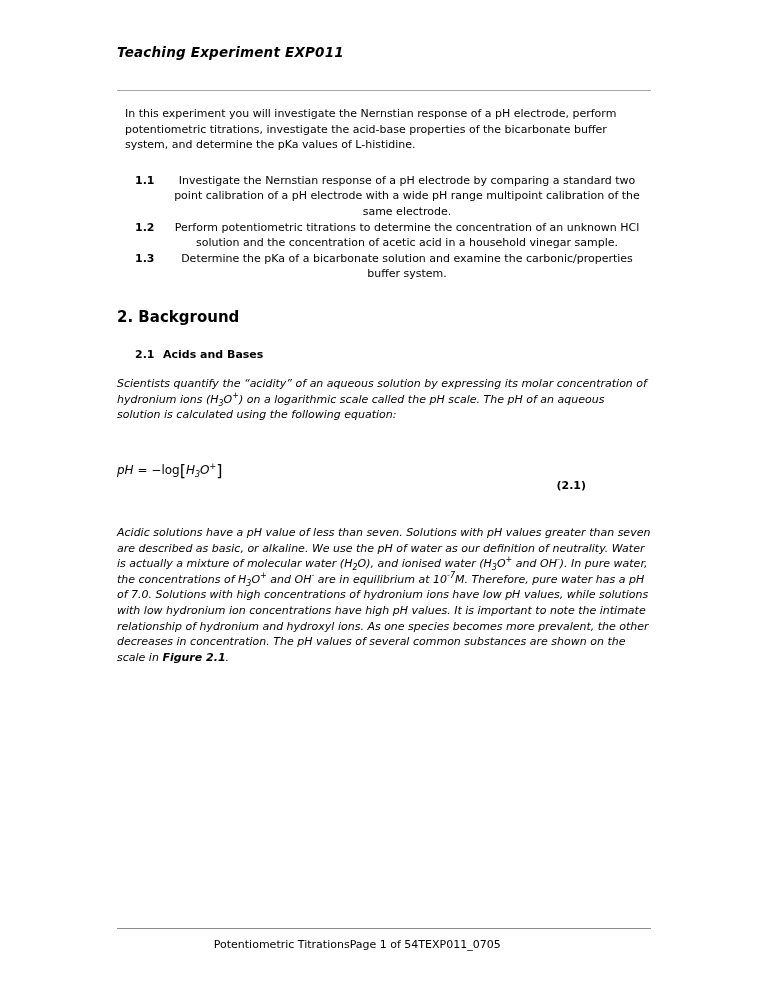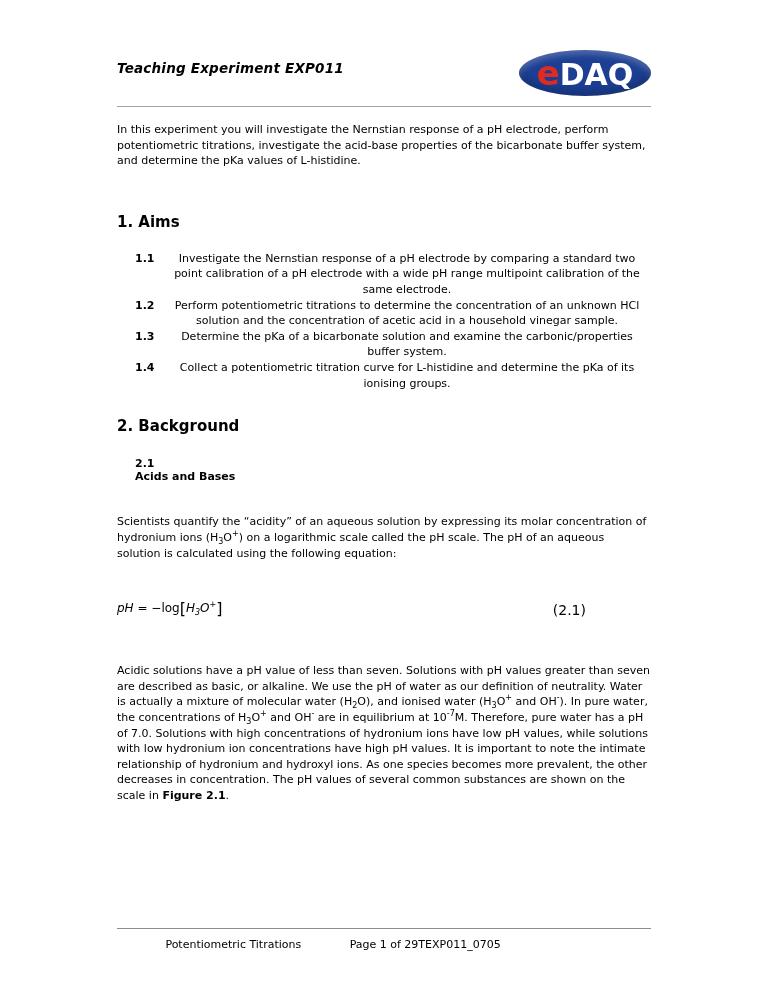--- a/index.html
+++ b/index.html
@@ -13,21 +13,21 @@
   }
   .content {
     position: absolute;
     left: 117px;
     right: 117px;
     top: 0;
   }
 
   
   .header {
-    margin-top: 50px;
+    margin-top: 34px;
     display: flex;
     justify-content: space-between;
     align-items: flex-start;
     height: 50px;
   }
   .header-title {
     font-size: 13.5px;
     font-weight: bold;
     font-style: italic;
     padding-top: 10px;
@@ -60,21 +60,21 @@
 
   
   .doc-title {
     margin: 36px 0 0 0;
     font-size: 19px;
     line-height: 1.25;
     font-weight: bold;
     max-width: 470px;
   }
   .intro {
-    margin: 15px 0 0 0;
+    margin: 15px 0 0 8px;
     font-size: 11px;
     line-height: 1.42;
   }
 
   
   .section-heading {
     margin: 44px 0 0 0;
     font-size: 15px;
     font-weight: bold;
   }
@@ -87,105 +87,98 @@
   }
   .aim-num { width: 28px; flex-shrink: 0; font-weight: bold; }
   .aim-text { flex: 1; text-align: center; }
 
   .subsection-heading {
     display: flex;
     padding-left: 18px;
     margin-top: 22px;
     font-size: 11px;
     font-weight: bold;
-    flex-direction: column;
   }
   .subsection-num { width: 28px; flex-shrink: 0; }
 
   .para {
-    margin: 31px 0 0 0;
+    margin: 15px 0 0 0;
     font-size: 11px;
     line-height: 1.42;
+    font-style: italic;
   }
   .para sub, .eq sub { font-size: 8px; line-height: 0; }
   .para sup, .eq sup { font-size: 8px; line-height: 0; }
 
   
   .equation-row {
     position: relative;
     margin-top: 38px;
     height: 22px;
     text-align: left;
     font-size: 12px;
   }
   .eq { font-style: italic; }
   .eq .rm { font-style: normal; }
   .eq .br { font-style: normal; font-size: 16px; vertical-align: -2px; font-weight: 400; }
   .eq-number {
     position: absolute;
     right: 65px;
-    top: 3px;
+    top: 18px;
     font-style: normal;
-    font-size: 14px;
+    font-size: 11px;
+    font-weight: bold;
   }
   .para2 { margin-top: 42px; }
 
   
   .footer {
     position: absolute;
     left: 117px;
     right: 117px;
     top: 928px;
     border-top: 1px solid #8c8c8c;
     padding-top: 9px;
     display: grid;
     grid-template-columns: 1fr auto 1fr;
     font-size: 11px;
   }
-  .footer-left { text-align: center; }
+  .footer-left { text-align: right; }
   .footer-center { text-align: center; }
   .footer-right { text-align: left; }
 </style>
 </head>
 <body>
 
 <div class="page">
   <div class="content">
 
     <div class="header">
       <div class="header-title">Teaching Experiment EXP011</div>
-      <div class="logo">
-        <span class="logo-text"><span class="logo-e">e</span><span class="logo-daq">DAQ</span></span>
-      </div>
     </div>
 
     <hr class="top-rule">
 
 
     <p class="intro">In this experiment you will investigate the Nernstian response of a pH electrode, perform potentiometric titrations, investigate the acid-base properties of the bicarbonate buffer system, and determine the pKa values of L-histidine.</p>
 
-    <h2 class="section-heading">1. Aims</h2>
 
     <div class="aims">
       <div class="aim">
         <span class="aim-num">1.1</span>
         <span class="aim-text">Investigate the Nernstian response of a pH electrode by comparing a standard two point calibration of a pH electrode with a wide pH range multipoint calibration of the same electrode.</span>
       </div>
       <div class="aim">
         <span class="aim-num">1.2</span>
         <span class="aim-text">Perform potentiometric titrations to determine the concentration of an unknown HCl solution and the concentration of acetic acid in a household vinegar sample.</span>
       </div>
       <div class="aim">
         <span class="aim-num">1.3</span>
         <span class="aim-text">Determine the pKa of a bicarbonate solution and examine the carbonic/properties buffer system.</span>
       </div>
-      <div class="aim">
-        <span class="aim-num">1.4</span>
-        <span class="aim-text">Collect a potentiometric titration curve for L-histidine and determine the pKa of its ionising groups.</span>
-      </div>
     </div>
 
     <h2 class="section-heading" style="margin-top:26px;">2. Background</h2>
 
     <div class="subsection-heading">
       <span class="subsection-num">2.1</span>
       <span>Acids and Bases</span>
     </div>
 
     <p class="para">Scientists quantify the “acidity” of an aqueous solution by expressing its molar concentration of hydronium ions (H<sub>3</sub>O<sup>+</sup>) on a logarithmic scale called the pH scale.  The pH of an aqueous solution is calculated using the following equation:</p>
@@ -194,16 +187,16 @@
       <span class="eq">pH <span class="rm">= −log</span><span class="br">[</span>H<sub>3</sub>O<sup>+</sup><span class="br">]</span></span>
       <span class="eq-number">(2.1)</span>
     </div>
 
     <p class="para para2">Acidic solutions have a pH value of less than seven.  Solutions with pH values greater than seven are described as basic, or alkaline.  We use the pH of water as our definition of neutrality.  Water is actually a mixture of molecular water (H<sub>2</sub>O), and ionised water (H<sub>3</sub>O<sup>+</sup> and OH<sup>-</sup>).  In pure water, the concentrations of H<sub>3</sub>O<sup>+</sup> and OH<sup>-</sup> are in equilibrium at 10<sup>-7</sup>M.  Therefore, pure water has a pH of 7.0.  Solutions with high concentrations of hydronium ions have low pH values, while solutions with low hydronium ion concentrations have high pH values.  It is important to note the intimate relationship of hydronium and hydroxyl ions.  As one species becomes more prevalent, the other decreases in concentration.  The pH values of several common substances are shown on the scale in <b>Figure 2.1</b>.</p>
 
   </div>
 
   <div class="footer">
     <span class="footer-left">Potentiometric Titrations</span>
-    <span class="footer-center">Page 1 of 29</span>
+    <span class="footer-center">Page 1 of 54</span>
     <span class="footer-right">TEXP011_0705</span>
   </div>
 </div>
 
 </body></html>

